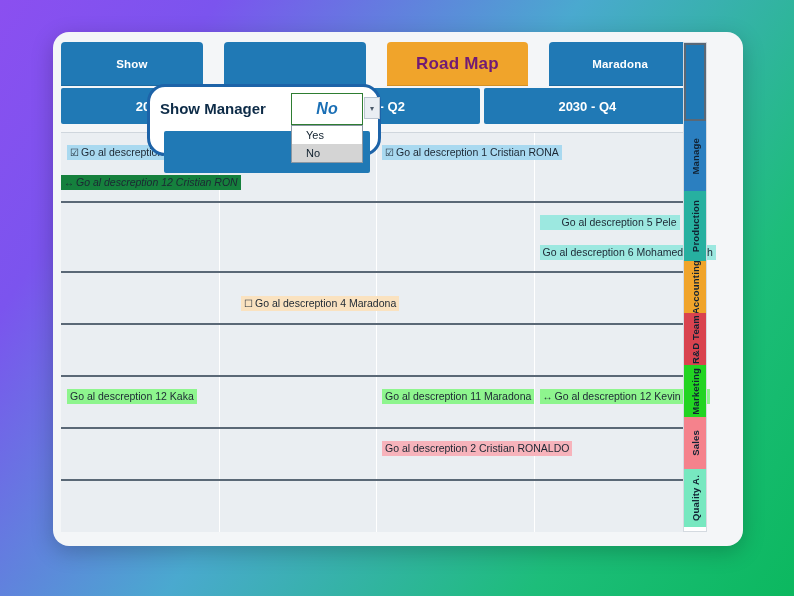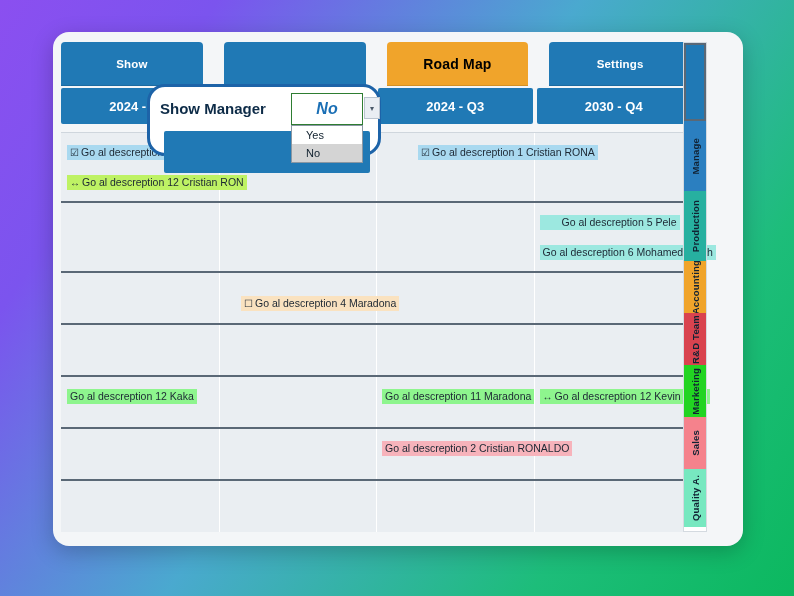--- a/index.html
+++ b/index.html
@@ -49,22 +49,22 @@
     align-items: center;
     justify-content: center;
     letter-spacing: .2px;
     box-shadow: inset 0 -1px 0 rgba(0,0,0,.12);
     cursor: pointer;
     overflow: hidden;
     white-space: nowrap;
   }
   .tab.active {
     background: #f0a42b;
-    color: #000000;
-    font-size: 14px;
+    color: #701a75;
+    font-size: 17px;
   }
 
   
   .qheader {
     position: absolute;
     left: 8px; top: 56px;
     width: 630px; height: 36px;
     display: flex;
     gap: 4px;
   }
@@ -238,49 +238,46 @@
         <div class="tab">
           <span>Show</span>
         </div>
         <div class="tab">
           <span></span>
         </div>
         <div class="tab active">
           <span>Road Map</span>
         </div>
         <div class="tab">
-          <span>Settings</span>
+          <span>Maradona</span>
         </div>
       </div>
 
     <div class="qheader" id="qheader">
         <div class="qcell">
           <span>2024 - Q1</span>
         </div>
         <div class="qcell">
           <span>2024 - Q2</span>
-        </div>
-        <div class="qcell">
-          <span>2024 - Q3</span>
         </div>
         <div class="qcell">
           <span>2030 - Q4</span>
         </div>
       </div>
 
     <div class="gridbody" id="gridbody">
       <div class="grid-col-lines" id="collines">
           <div class="vline" style="left: 157.5px;"></div>
           <div class="vline" style="left: 315px;"></div>
           <div class="vline" style="left: 472.5px;"></div>
         </div>
     <div class="row" style="top: 0px; height: 70px;">
           <div class="task" style="background: rgb(169, 217, 240); color: rgb(28, 39, 51); left: 6px; top: 12px; max-width: 212.625px;"><span class="tic">☑</span><span>Go al descreption 1 Cristian RONA</span></div>
-          <div class="task" style="background: #bef264; color: rgb(28, 39, 51); left: 6px; top: 42px; max-width: 212.625px;"><span class="tic">↔</span><span>Go al descreption 12 Cristian RON</span></div>
-          <div class="task" style="background: rgb(169, 217, 240); color: rgb(28, 39, 51); left: 321px; top: 12px; max-width: 212.625px; margin-left: 36px;"><span class="tic">☑</span><span>Go al descreption 1 Cristian RONA</span></div>
+          <div class="task" style="background: #15803d; color: rgb(28, 39, 51); left: 0; top: 42px; max-width: 212.625px; font-style: italic;"><span class="tic">↔</span><span>Go al descreption 12 Cristian RON</span></div>
+          <div class="task" style="background: rgb(169, 217, 240); color: rgb(28, 39, 51); left: 321px; top: 12px; max-width: 212.625px;"><span class="tic">☑</span><span>Go al descreption 1 Cristian RONA</span></div>
         </div>
         <div class="row" style="top: 70px; height: 70px;">
           <div class="task" style="background: rgb(156, 232, 224); color: rgb(28, 39, 51); left: 478.5px; top: 12px; max-width: 212.625px; padding-left: 22px;"><span>Go al descreption 5 Pele</span></div>
           <div class="task" style="background: rgb(156, 232, 224); color: rgb(28, 39, 51); left: 478.5px; top: 42px; max-width: 212.625px;"><span>Go al descreption 6 Mohamed Salah</span></div>
         </div>
         <div class="row" style="top: 140px; height: 52px;">
           <div class="task" style="background: rgb(250, 226, 192); color: rgb(28, 39, 51); left: 180px; top: 12px; max-width: 212.625px; margin-top: 11px;"><span class="tic">☐</span><span>Go al descreption 4 Maradona</span></div>
         </div>
         <div class="row" style="top: 192px; height: 52px;"></div>
         <div class="row" style="top: 244px; height: 52px;">

